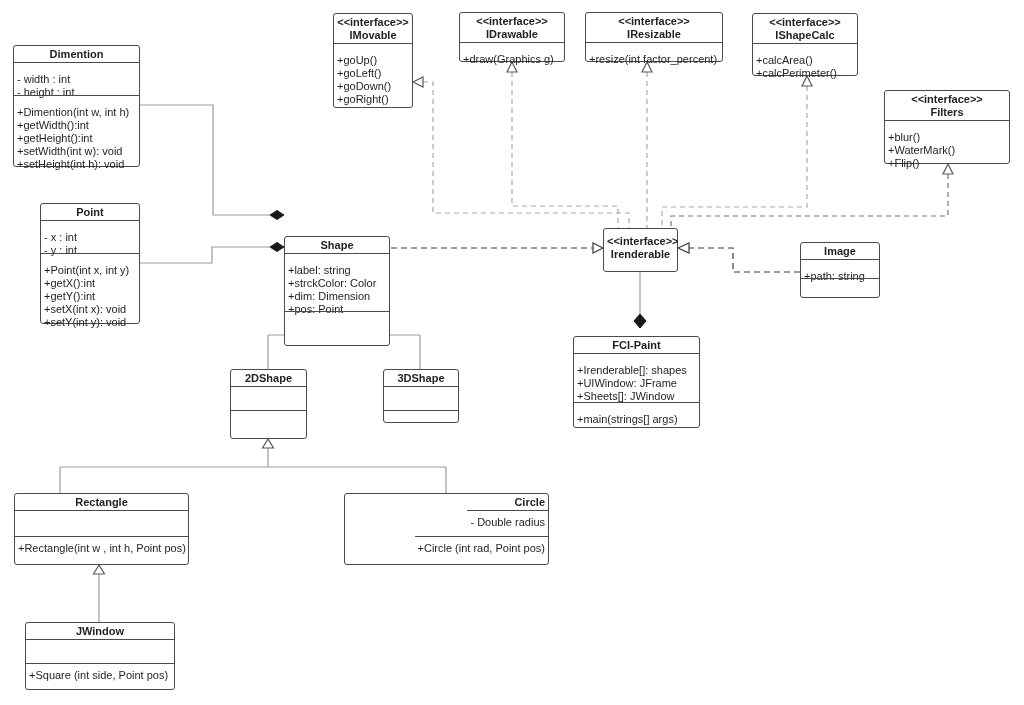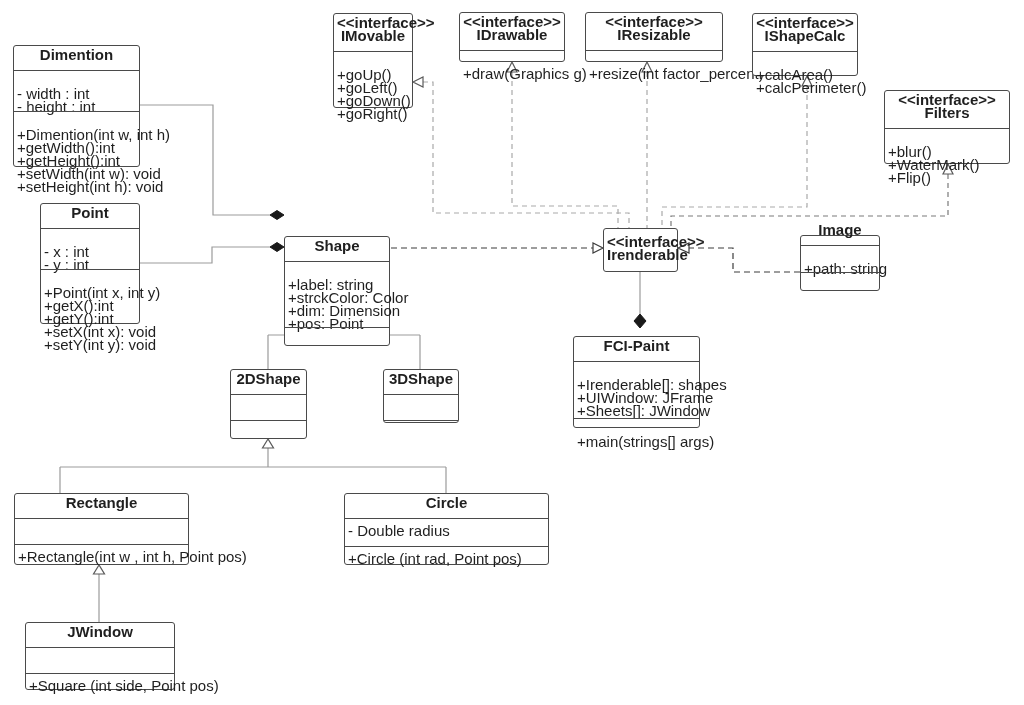--- a/index.html
+++ b/index.html
@@ -7,23 +7,23 @@
           font-family:"Liberation Sans", sans-serif;color:#1f1f1f;overflow:hidden;}
   svg.wires{position:absolute;left:0;top:0;width:1024px;height:705px;}
   .solid{fill:none;stroke:#9b9b9b;stroke-width:1.2;}
   .dash-light{fill:none;stroke:#a9a9a9;stroke-width:1.2;stroke-dasharray:5,4;}
   .dash-mid{fill:none;stroke:#7a7a7a;stroke-width:1.2;stroke-dasharray:5,4;}
   .dash-dark{fill:none;stroke:#3d3d3d;stroke-width:1.2;stroke-dasharray:6,4;}
   .tri{fill:#ffffff;stroke:#5a5a5a;stroke-width:1.2;}
   .tri-dark{fill:#ffffff;stroke:#3d3d3d;stroke-width:1.2;}
   .diamond{fill:#1a1a1a;stroke:#1a1a1a;}
   .uml-class{position:absolute;box-sizing:border-box;display:flex;flex-direction:column;
-             background:#ffffff;border:1.5px solid #4a4a4a;border-radius:3px;font-size:15px;gap:8px;}
+             background:#ffffff;border:1.5px solid #4a4a4a;border-radius:3px;font-size:11px;}
   .uml-title{font-weight:bold;text-align:center;padding:2px 3px 1px;line-height:13px;white-space:nowrap;}
-  .uml-sec{border-top:1.4px solid #4a4a4a;padding:16px 3px 1px;box-sizing:border-box;overflow:visible;}
+  .uml-sec{border-top:1.4px solid #4a4a4a;padding:10px 3px 1px;box-sizing:border-box;overflow:visible;}
   .uml-sec .m{white-space:nowrap;line-height:13px;}
   .grow{flex:1;}
   .pt5{padding-top:5px;}
 </style>
 </head>
 <body>
 
 <div class="canvas">
 
   <svg class="wires" viewBox="0 0 1024 705">
@@ -191,21 +191,21 @@
     <div class="uml-sec grow"></div>
   </div>
 
   <div class="uml-class" style="left:603px;top:228px;width:75px;height:44px;">
     <div class="uml-title" style="padding-top:6px;">
       <div>&lt;&lt;interface&gt;&gt;</div>
       <div>Irenderable</div>
     </div>
   </div>
 
-  <div class="uml-class" style="left:800px;top:235px;width:80px;height:56px;justify-content:flex-end;">
+  <div class="uml-class" style="left:800px;top:242px;width:80px;height:56px;justify-content:flex-end;">
     <div class="uml-title">Image</div>
     <div class="uml-sec" style="height:19px;">
       <div class="m">+path: string</div>
     </div>
     <div class="uml-sec grow"></div>
   </div>
 
   <div class="uml-class" style="left:573px;top:336px;width:127px;height:92px;">
     <div class="uml-title">FCI-Paint</div>
     <div class="uml-sec" style="height:49px;">
@@ -231,21 +231,21 @@
   </div>
 
   <div class="uml-class" style="left:14px;top:493px;width:175px;height:72px;">
     <div class="uml-title">Rectangle</div>
     <div class="uml-sec" style="height:26px;"></div>
     <div class="uml-sec grow pt5">
       <div class="m">+Rectangle(int w , int h, Point pos)</div>
     </div>
   </div>
 
-  <div class="uml-class" style="left:344px;top:493px;width:205px;height:72px;">
+  <div class="uml-class" style="left:344px;top:493px;width:205px;height:72px;align-items:flex-end;">
     <div class="uml-title">Circle</div>
     <div class="uml-sec pt5" style="height:26px;">
       <div class="m">- Double radius</div>
     </div>
     <div class="uml-sec grow pt5">
       <div class="m">+Circle (int rad, Point pos)</div>
     </div>
   </div>
 
   <div class="uml-class" style="left:25px;top:622px;width:150px;height:68px;">

